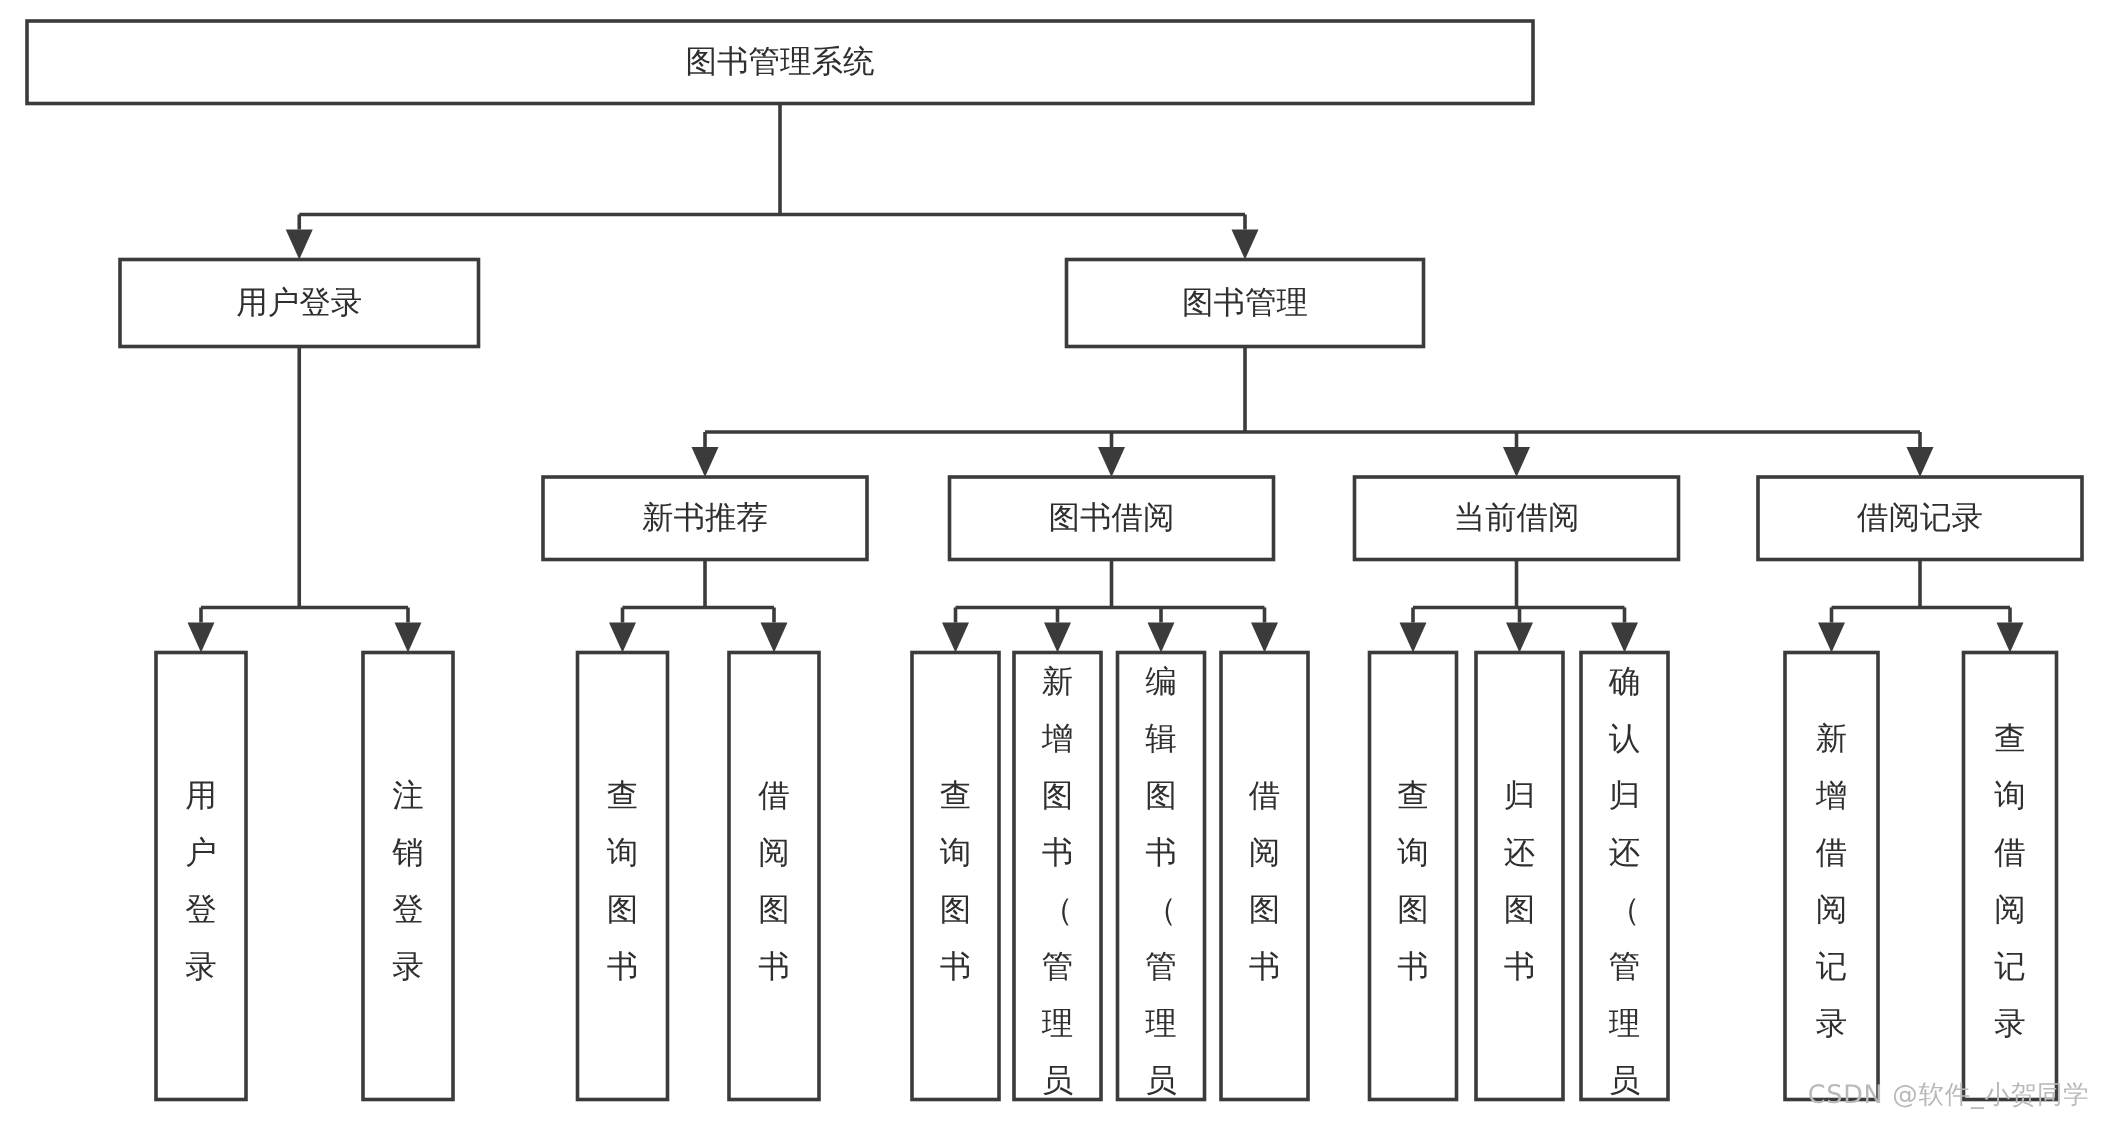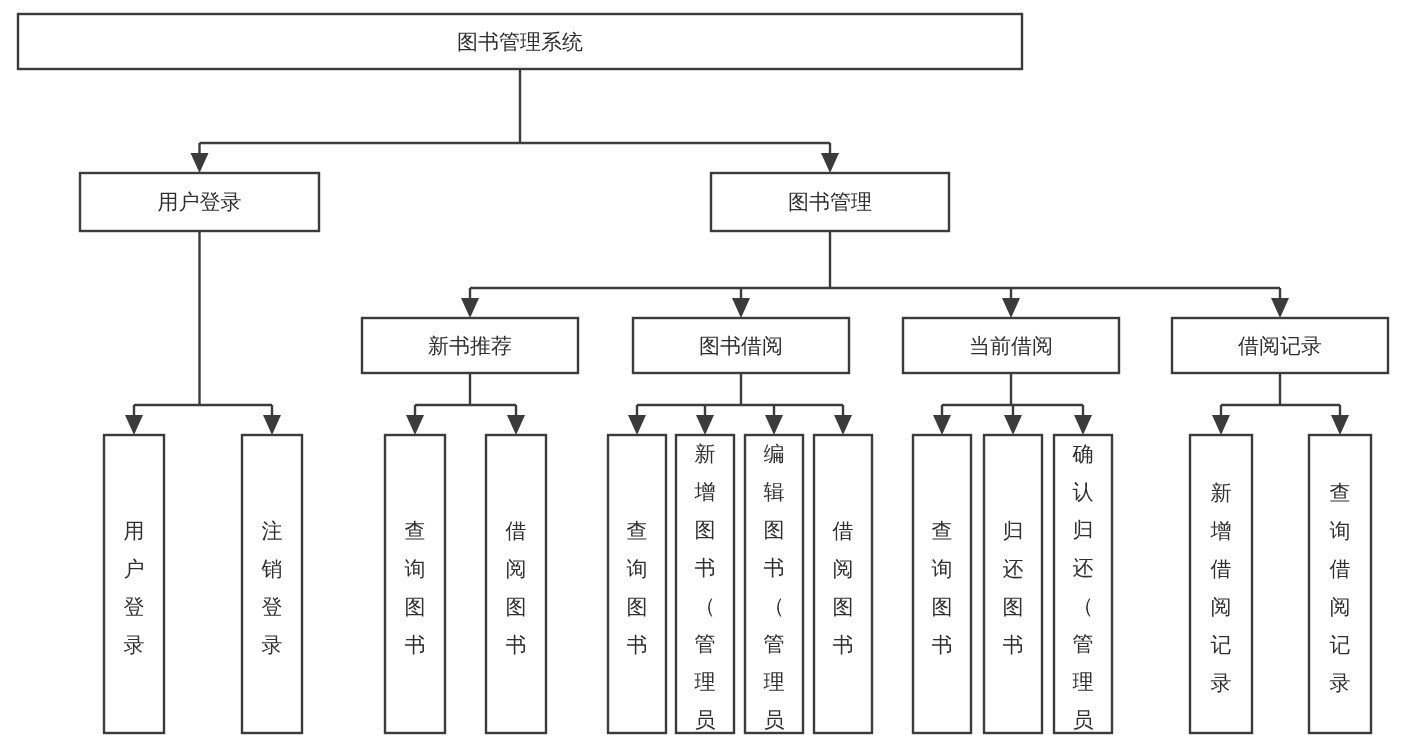--- a/index.html
+++ b/index.html
@@ -203,13 +203,14 @@
         <g>
           <rect x="1190" y="435" width="62" height="298" class="node-box"></rect>
           <text x="1221" class="node-label-vertical"><tspan x="1221" y="499.64">新</tspan><tspan x="1221" y="537.64">增</tspan><tspan x="1221" y="575.64">借</tspan><tspan x="1221" y="613.64">阅</tspan><tspan x="1221" y="651.64">记</tspan><tspan x="1221" y="689.64">录</tspan></text>
         </g>
         <g>
           <rect x="1309" y="435" width="62" height="298" class="node-box"></rect>
           <text x="1340" class="node-label-vertical"><tspan x="1340" y="499.64">查</tspan><tspan x="1340" y="537.64">询</tspan><tspan x="1340" y="575.64">借</tspan><tspan x="1340" y="613.64">阅</tspan><tspan x="1340" y="651.64">记</tspan><tspan x="1340" y="689.64">录</tspan></text>
         </g>
       </g>
   </svg>
+  <div class="watermark">CSDN @软件_小贺同学</div>
 </div>
 
 </body></html>

